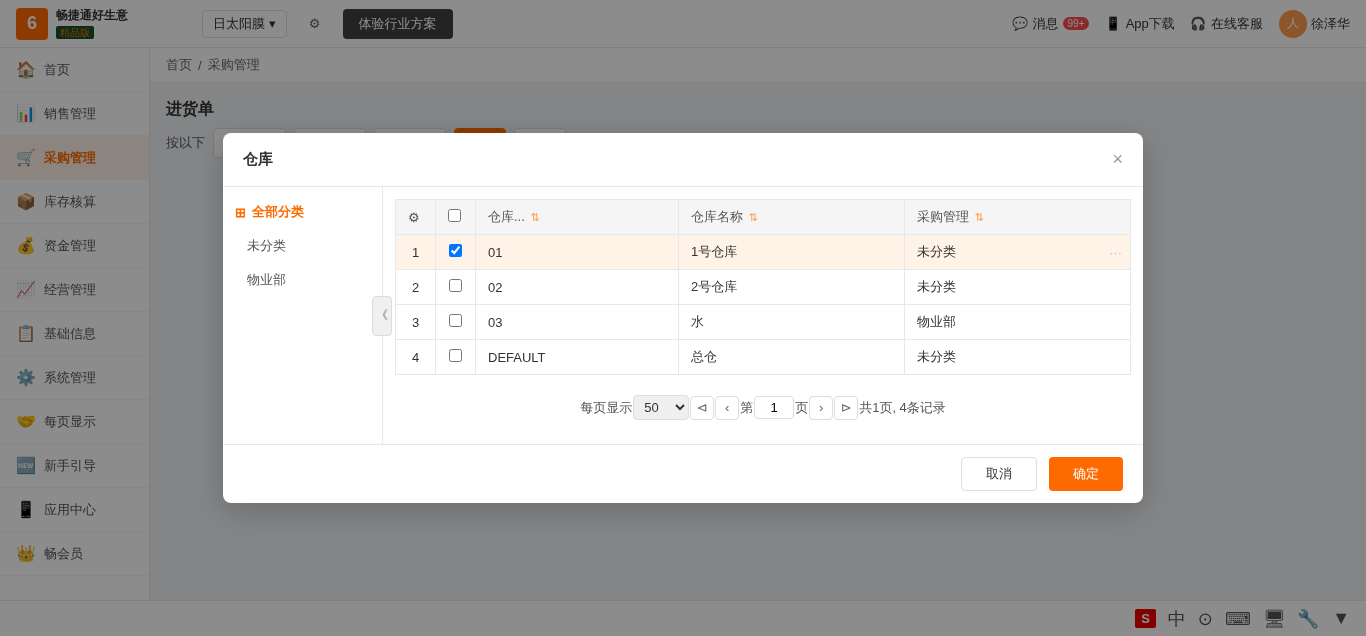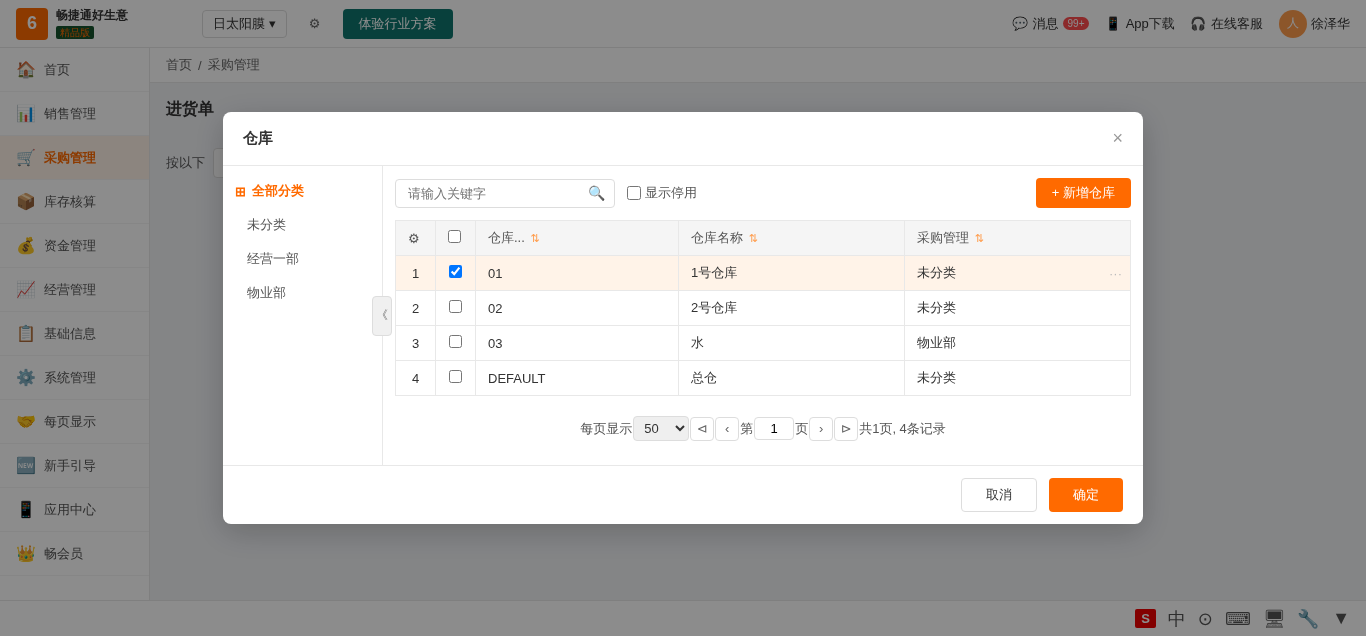--- a/index.html
+++ b/index.html
@@ -40,21 +40,21 @@
       display: flex; align-items: center; gap: 4px;
       border: 1px solid #ddd; border-radius: 4px; padding: 4px 10px;
       cursor: pointer; font-size: 13px; color: #333;
     }
     .settings-icon-btn {
       width: 32px; height: 32px;
       display: flex; align-items: center; justify-content: center;
       cursor: pointer; color: #666;
     }
     .trial-btn {
-      background: #0f766e; color: #fff;
+      background: #404040; color: #fff;
       border: none; border-radius: 4px;
       padding: 6px 16px; cursor: pointer; font-size: 13px;
     }
     .header-right {
       display: flex; align-items: center; gap: 16px;
     }
     .header-right-item {
       display: flex; align-items: center; gap: 4px;
       cursor: pointer; color: #333; font-size: 13px;
     }
@@ -118,21 +118,21 @@
       display: flex; align-items: center; gap: 6px;
     }
 
     
     .content {
       flex: 1;
       padding: 16px;
       overflow-y: auto;
     }
     .page-title {
-      font-size: 16px; font-weight: bold; color: #333; margin-bottom: 28px;
+      font-size: 16px; font-weight: bold; color: #333; margin-bottom: 8px;
     }
     .toolbar {
       display: flex; align-items: center; gap: 8px; margin-bottom: 12px;
     }
     .toolbar-label { font-size: 13px; color: #555; }
     .action-btn {
       border: 1px solid #ddd; background: #fff; border-radius: 4px;
       padding: 5px 12px; cursor: pointer; font-size: 13px; color: #333;
       display: flex; align-items: center; gap: 4px;
     }
@@ -435,38 +435,26 @@
     </div>
 
     <div class="dialog-body">
 
       <div class="category-panel">
         <div class="category-header">
           <span style="color:#ff6a00;">⊞</span>
           <span>全部分类</span>
         </div>
         <div class="category-item">未分类</div>
-        <div class="category-item">经营一部</div>
         <div class="category-item">物业部</div>
         <div class="category-collapse-btn">《</div>
       </div>
 
       <div class="table-panel">
 
-        <div class="table-toolbar">
-          <div class="search-box">
-            <input type="text" placeholder="请输入关键字" style="">
-            <span class="search-box-icon">🔍</span>
-          </div>
-          <label class="show-disabled">
-            <input type="checkbox" class="checkbox" style="">
-            <span>显示停用</span>
-          </label>
-          <button class="add-btn">+ 新增仓库</button>
-        </div>
 
         <div style="overflow-x:auto;flex:1;">
           <table class="data-table">
             <thead>
               <tr>
                 <th class="th-gear">⚙</th>
                 <th class="th-cb">
                   <input type="checkbox" style="">
                 </th>
                 <th>

